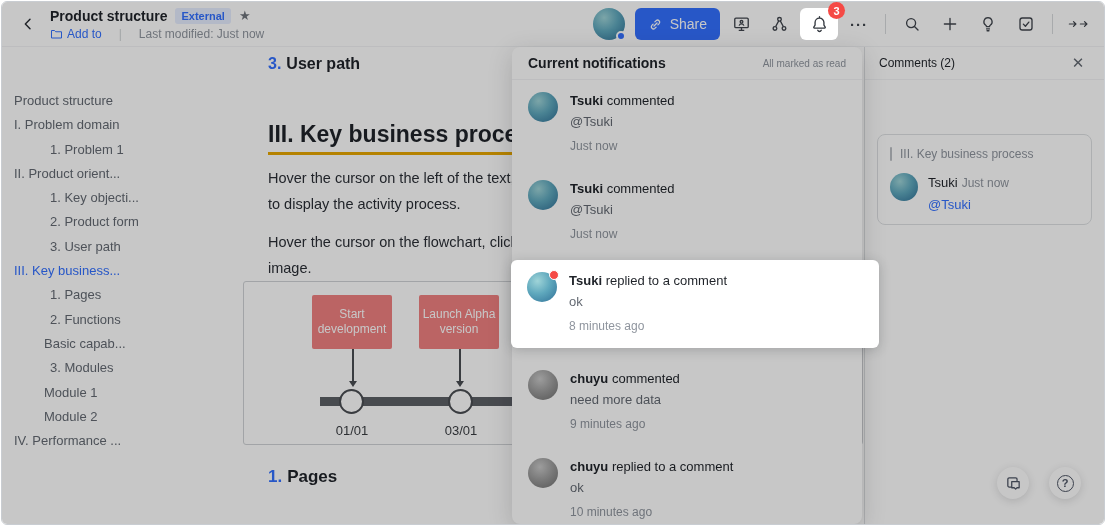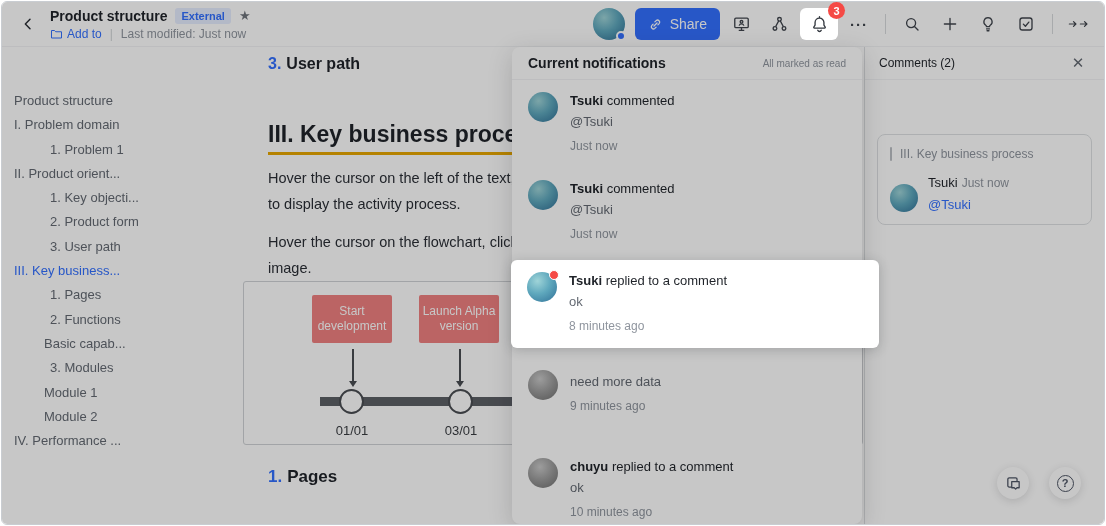--- a/index.html
+++ b/index.html
@@ -15,21 +15,21 @@
   .dim{position:absolute; inset:0; background:rgba(0,0,0,0.22); z-index:50; pointer-events:none;}
 
   
   .hdr{position:absolute; top:0; left:0; right:0; height:45px; background:#fff; display:flex; align-items:center; border-bottom:1px solid #f2f3f5;}
   .back{width:28px; height:28px; margin-left:12px; display:flex; align-items:center; justify-content:center; color:#2b2f36; cursor:pointer;}
   .tblock{margin-left:8px;}
   .trow1{display:flex; align-items:center; gap:8px;}
   .doc-title{font-size:14px; font-weight:700; color:var(--text);}
   .ext-badge{font-size:11px; font-weight:700; color:var(--accent); background:var(--accent-bg); border-radius:3px; padding:1px 6px; line-height:14px;}
   .star{font-size:13px; color:#70757d; line-height:14px;}
-  .trow2{display:flex; align-items:center; gap:8px; margin-top:3px; font-size:12px;}
+  .trow2{display:flex; align-items:center; gap:17px; margin-top:3px; font-size:12px;}
   .addto{color:var(--accent); display:flex; align-items:center; gap:4px; cursor:pointer;}
   .vsep{color:#d0d3d6;}
   .modified{color:var(--text-tertiary);}
   .hdr-right{position:absolute; right:8px; top:6px; display:flex; align-items:center; gap:4px;}
   .avatar{width:32px; height:32px; border-radius:50%; position:relative; background:radial-gradient(circle at 35% 30%,#9fd4d8 0%,#5fa8bd 45%,#2f6f96 100%); flex:none;}
   .presence{position:absolute; right:-1px; bottom:-1px; width:10px; height:10px; border-radius:50%; background:#3370ff; border:2px solid #fff;}
   .share-btn{height:32px; margin-left:6px; padding:0 13px; border-radius:6px; background:var(--accent); color:#fff; font-size:14px; display:flex; align-items:center; gap:7px; border:none; cursor:pointer;}
   .tool-btn{width:34px; height:32px; display:flex; align-items:center; justify-content:center; color:#41464e; border-radius:6px; cursor:pointer; position:relative;}
   .tool-btn.more{font-size:15px; font-weight:700; letter-spacing:1px; color:#41464e;}
   .tb-sep{width:1px; height:20px; background:#d8dadd; margin:0 5px;}
@@ -47,37 +47,37 @@
   .content{position:absolute; top:45px; left:240px; right:0; bottom:0; background:#fff; padding-left:26px; overflow:hidden;}
   .h-sec{margin-top:8px; font-size:16px; font-weight:700; color:var(--text);}
   .h-num{color:var(--accent); margin-right:5px;}
   .h-main{margin-top:48px; font-size:23px; font-weight:700; color:var(--text); display:inline-block; border-bottom:3px solid var(--gold); padding-bottom:4px; padding-right:60px;}
   .para{margin-top:12px;}
   .para.first{margin-top:10px;}
   .p-line{font-size:14.5px; line-height:26px; color:#2b2f36; white-space:nowrap;}
   .p-line b{font-weight:700;}
 
   .flow{position:relative; margin-left:-25px; margin-top:0; width:620px; height:164px; border:1px solid #d0d3d6; border-radius:3px; background:#fff;}
-  .fbox{position:absolute; top:13px; width:80px; height:48px; background:var(--flow-box); color:#fff; font-size:12px; line-height:15px; display:flex; align-items:center; justify-content:center; text-align:center; border-radius:2px; padding:2px;}
+  .fbox{position:absolute; top:13px; width:80px; height:54px; background:var(--flow-box); color:#fff; font-size:12px; line-height:15px; display:flex; align-items:center; justify-content:center; text-align:center; border-radius:2px; padding:2px;}
   .f-arrow{position:absolute; top:67px; height:36px; width:0; border-left:2px solid #4a4d52;}
   .f-arrow::after{content:""; position:absolute; bottom:-6px; left:-5px; border:4px solid transparent; border-top:6px solid #4a4d52;}
   .f-bar{position:absolute; top:115px; left:76px; width:534px; height:9px; background:#5d6066;}
   .f-circle{position:absolute; top:107px; width:25px; height:25px; border-radius:50%; background:#fff; border:2.5px solid #4a4d52; z-index:1;}
   .f-date{position:absolute; top:141px; width:60px; text-align:center; font-size:13px; color:#3a3d42;}
   .h-next{margin-top:22px; font-size:17px; font-weight:700; color:var(--text);}
 
   
   .comments{position:absolute; top:45px; left:862px; right:0; bottom:0; background:#fff; border-left:1px solid var(--border);}
   .c-hdr{height:33px; display:flex; align-items:center; justify-content:space-between; padding:0 14px; border-bottom:1px solid #f2f3f5;}
   .c-title{font-size:12px; color:var(--text);}
   .c-close{font-size:15px; color:var(--text-secondary); cursor:pointer; width:24px; height:24px; display:flex; align-items:center; justify-content:center;}
   .c-card{margin:54px 12px 0 12px; border:1px solid var(--border); border-radius:8px; padding:12px; background:#fff; cursor:pointer;}
   .c-quote{display:flex; gap:8px; font-size:12px; color:var(--text-tertiary);}
   .c-qbar{width:2px; background:#bbbfc4; border-radius:1px;}
-  .c-row{display:flex; align-items:flex-end; gap:10px; margin-top:12px;}
+  .c-row{display:flex; align-items:flex-start; gap:10px; margin-top:12px;}
   .c-avatar{width:28px; height:28px; border-radius:50%; background:radial-gradient(circle at 35% 30%,#9fd4d8 0%,#5fa8bd 45%,#2f6f96 100%); flex:none;}
   .c-name{font-size:13px; color:var(--text);}
   .c-time{font-size:12px; color:var(--text-tertiary); margin-left:4px;}
   .c-mention{margin-top:6px; font-size:13px; color:var(--accent); cursor:pointer;}
 
   
   .float-btn{position:absolute; top:465px; width:32px; height:32px; border-radius:50%; background:#fff; box-shadow:0 2px 8px rgba(31,35,41,.15); display:flex; align-items:center; justify-content:center; color:#4e5565; cursor:pointer;}
   .fb1{left:995px;} .fb2{left:1047px;}
   .q-circle{width:17px; height:17px; border:1.7px solid #4e5565; border-radius:50%; font-size:11px; font-weight:700; display:flex; align-items:center; justify-content:center;}
 
@@ -335,20 +335,21 @@
           </span>
     <div class="n-main">
       <div class="n-title"><b class="nu">Tsuki</b> <span class="na">replied to a comment</span></div>
       <div class="n-body">ok</div>
       <div class="n-time">8 minutes ago</div>
     </div>
   </div>
         <div class="n-item">
     <span class="n-avatar gray"></span>
     <div class="n-main">
+      <div class="n-title"><b class="nu">chuyu</b> <span class="na">commented</span></div>
       <div class="n-body">need more data</div>
       <div class="n-time">9 minutes ago</div>
     </div>
   </div>
         <div class="n-item">
     <span class="n-avatar gray"></span>
     <div class="n-main">
       <div class="n-title"><b class="nu">chuyu</b> <span class="na">replied to a comment</span></div>
       <div class="n-body">ok</div>
       <div class="n-time">10 minutes ago</div>

